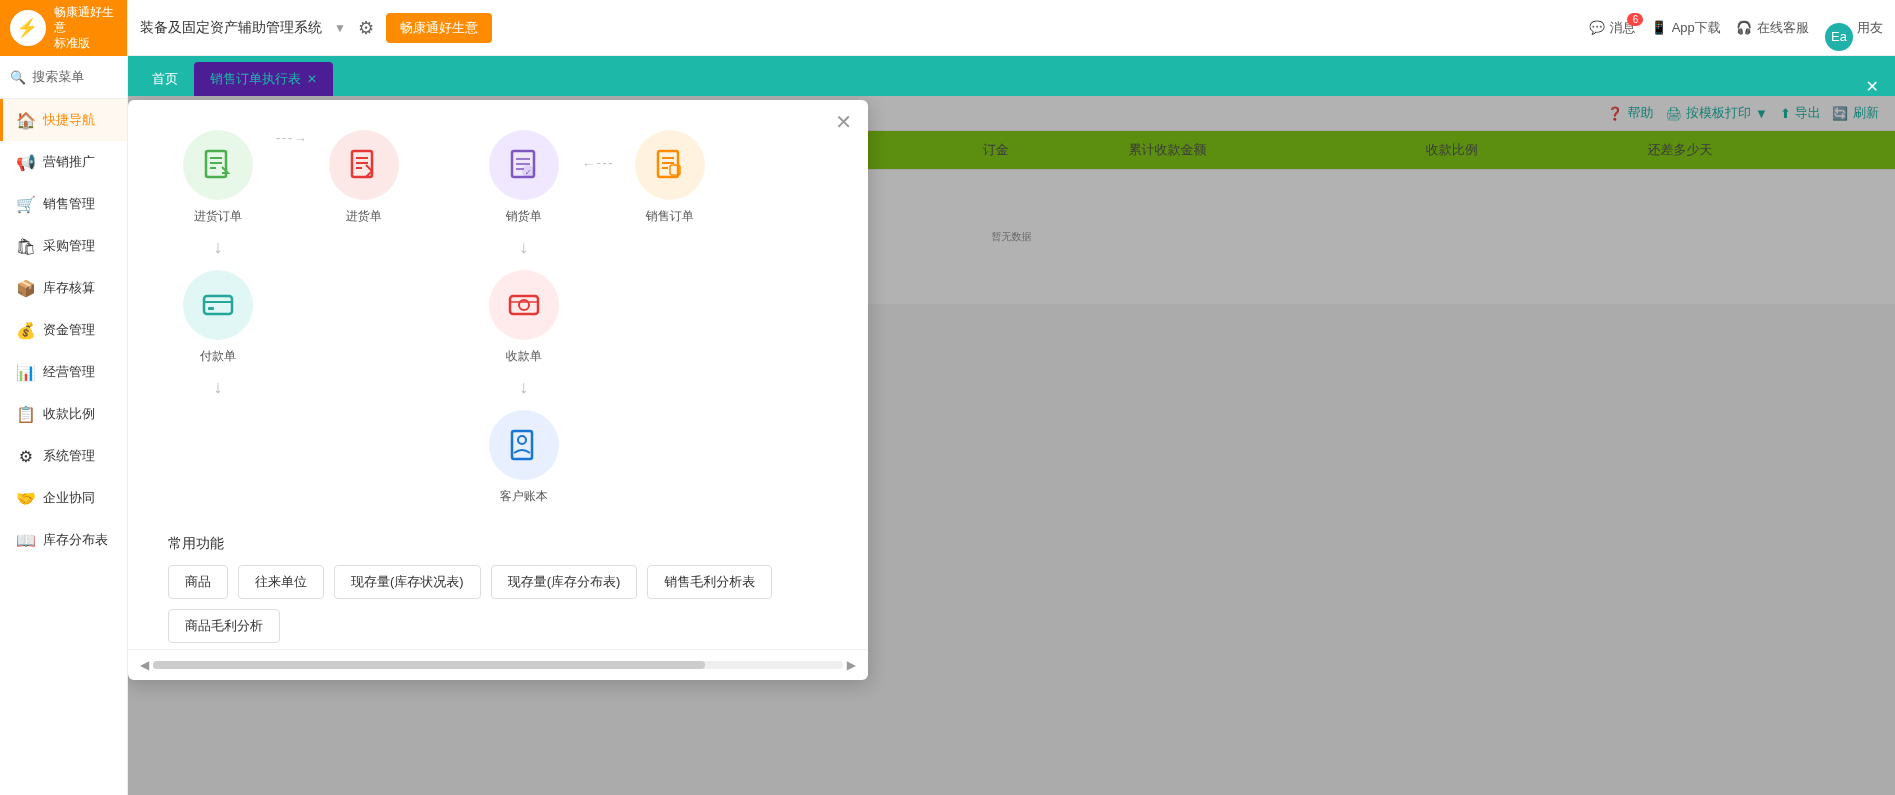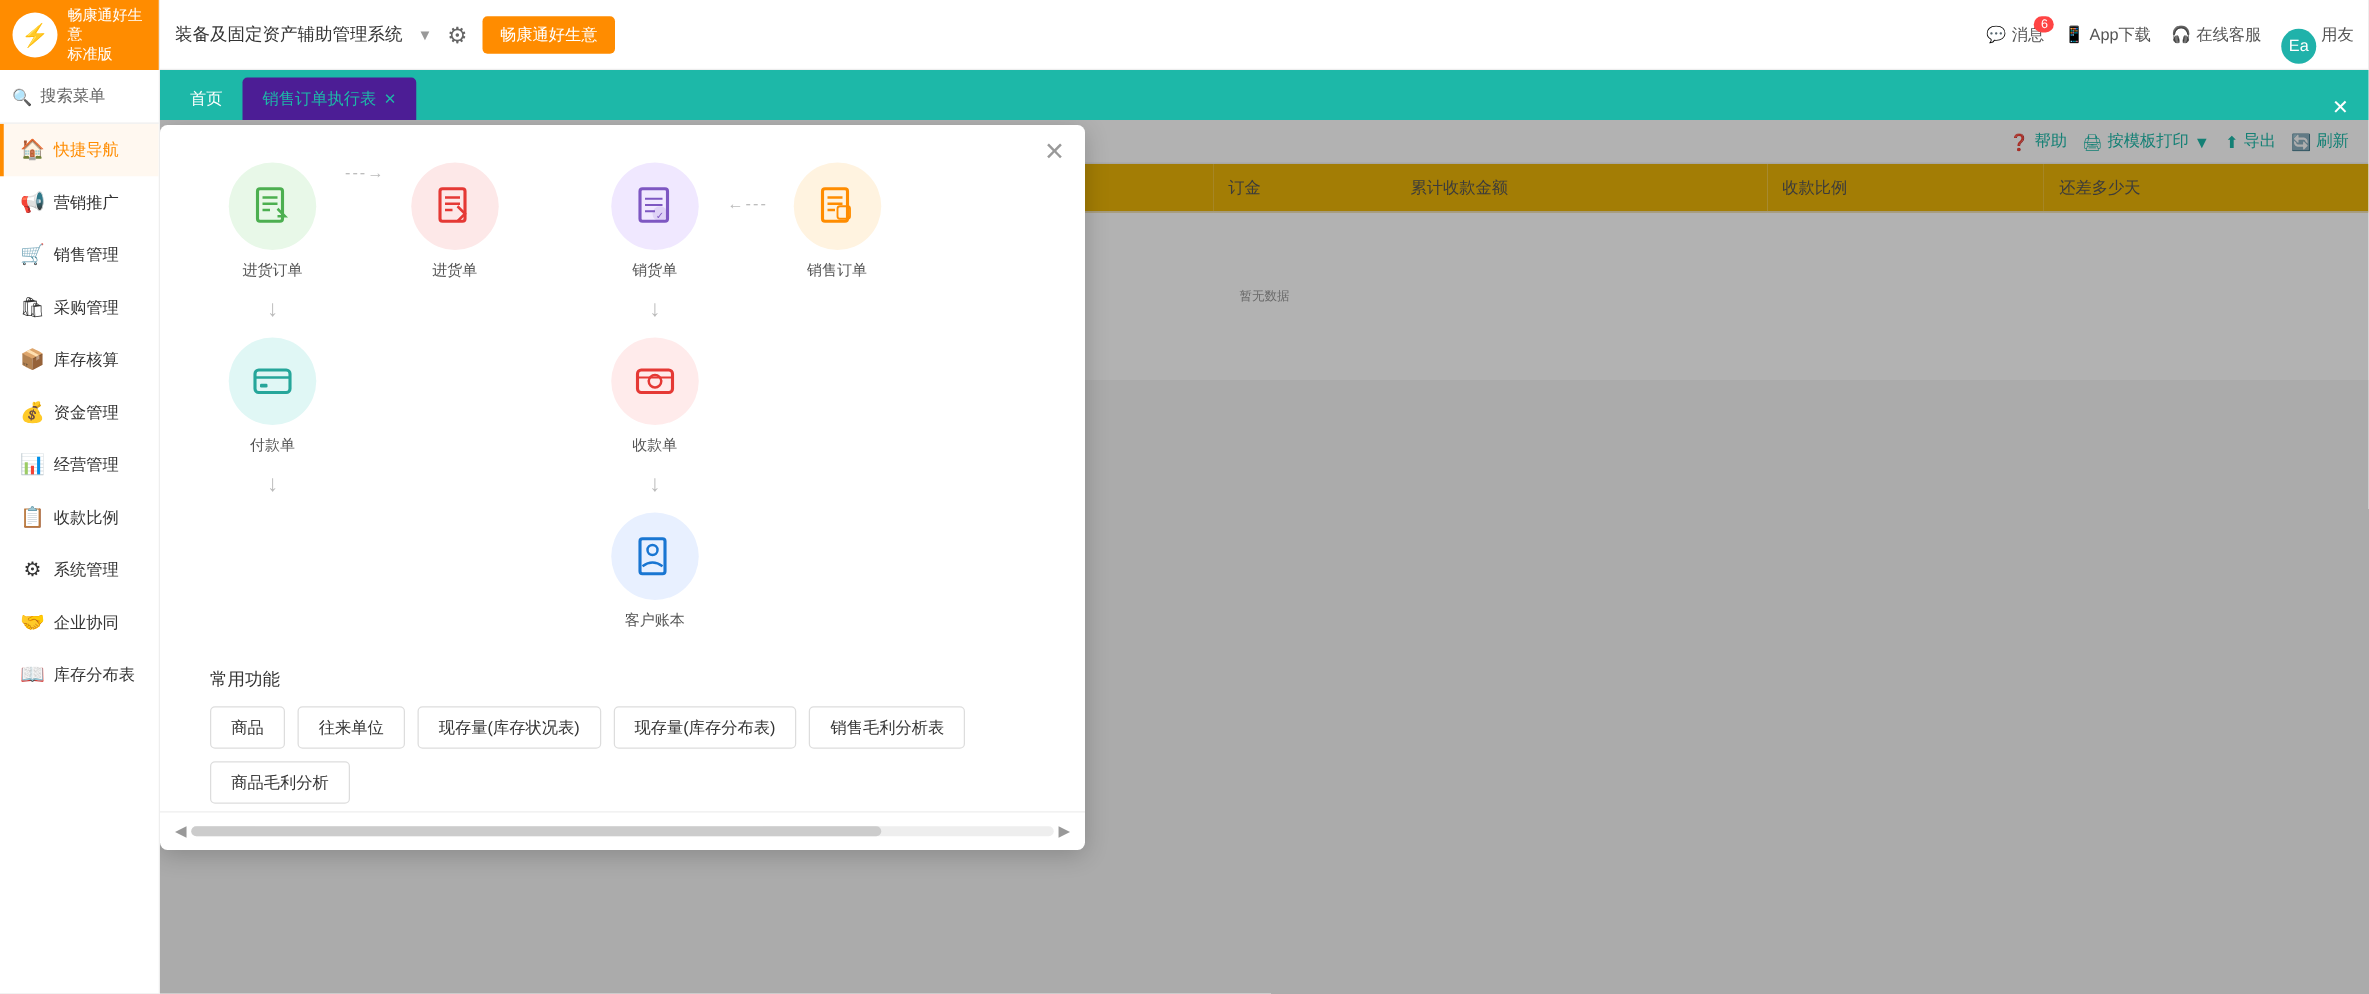--- a/index.html
+++ b/index.html
@@ -298,21 +298,21 @@
       background: #fff;
       overflow: auto;
       flex: 1;
     }
     table {
       width: 100%;
       border-collapse: collapse;
       font-size: 13px;
     }
     table th {
-      background: #eab308;
+      background: #84cc16;
       padding: 10px 12px;
       text-align: left;
       border-bottom: 1px solid #eee;
       color: #555;
       font-weight: 500;
       white-space: nowrap;
     }
     .empty-data {
       text-align: center;
       padding: 60px;

